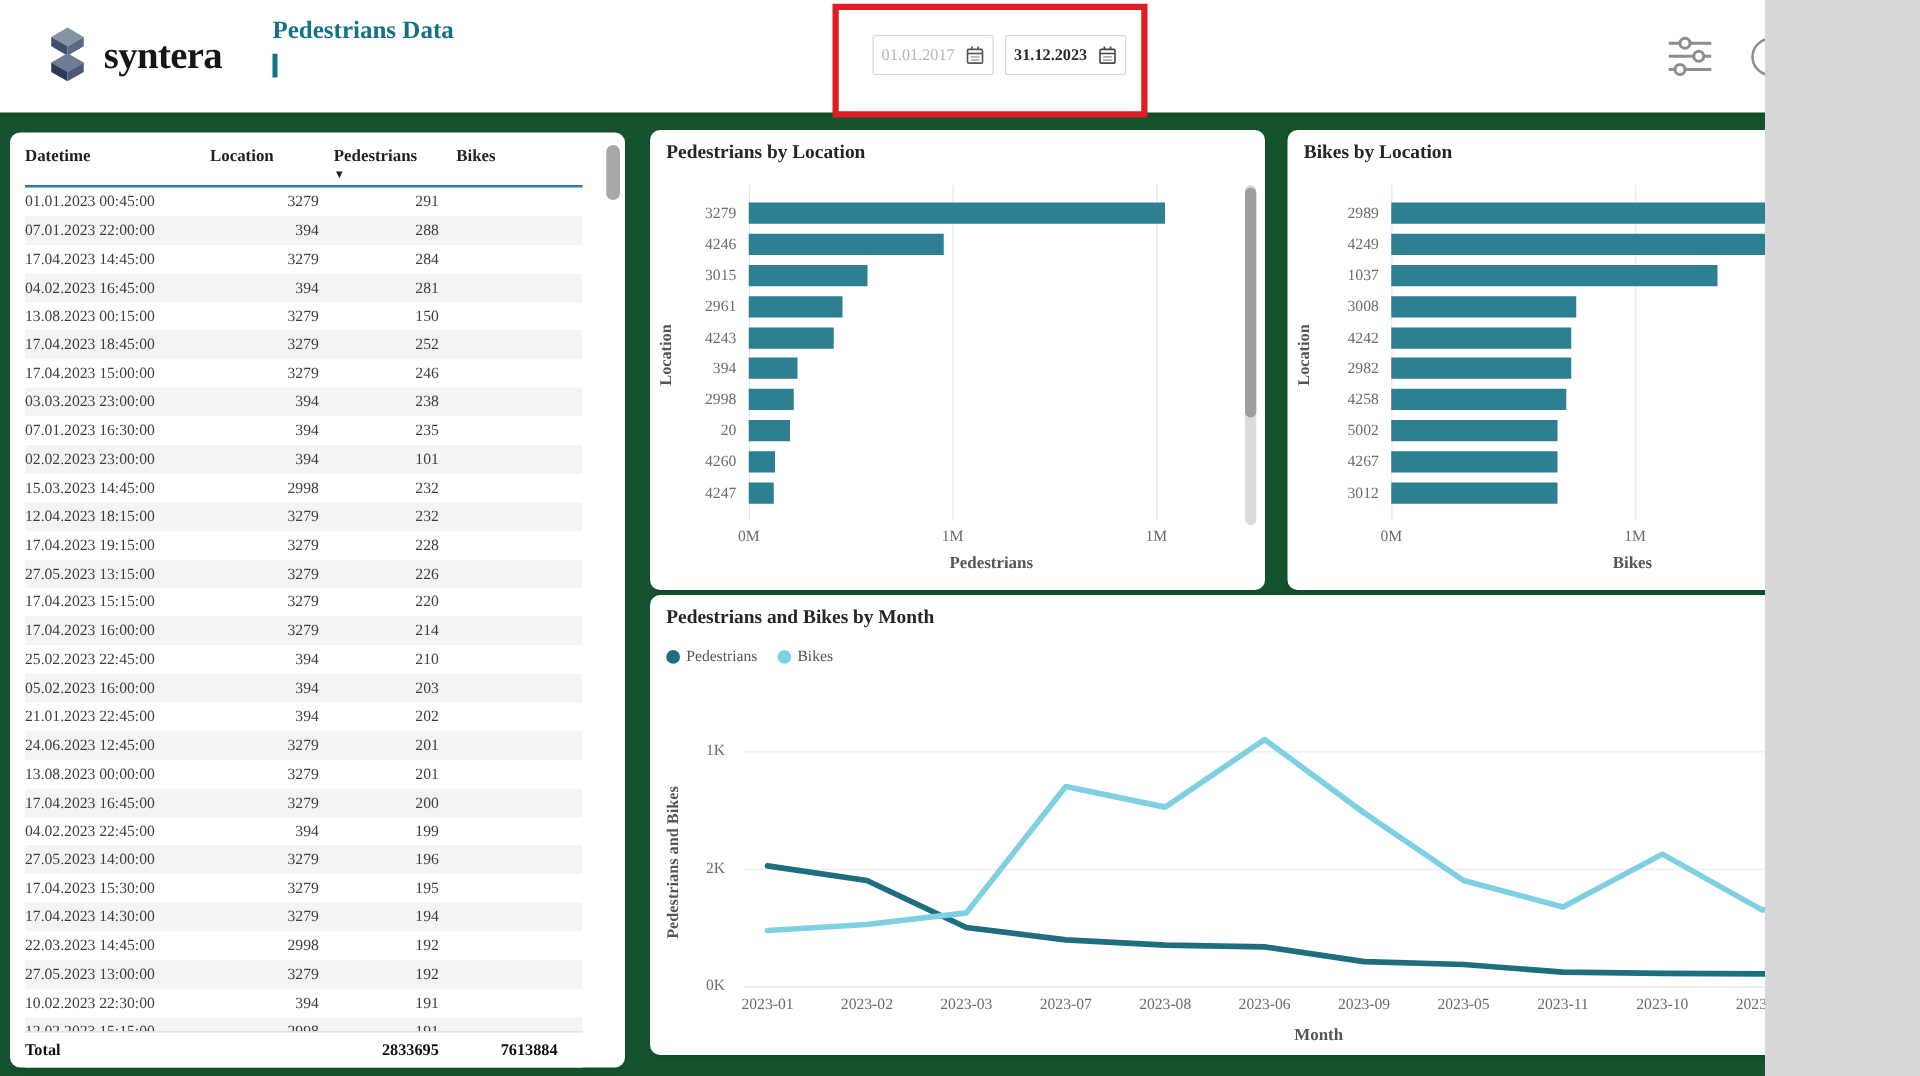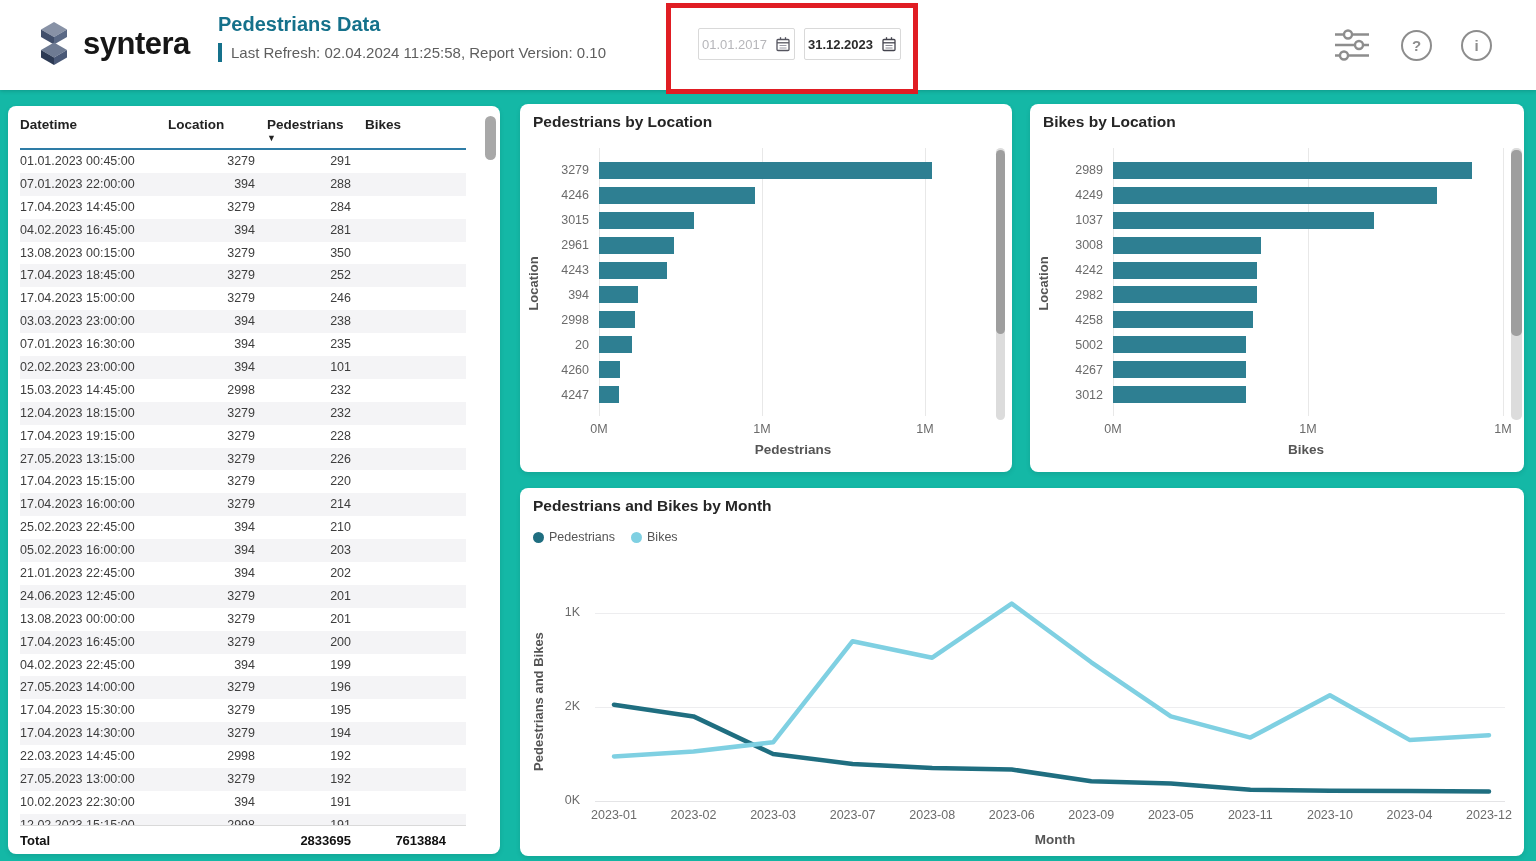--- a/index.html
+++ b/index.html
@@ -1,17 +1,17 @@
 <!DOCTYPE html>
 <html><head>
 <meta charset="utf-8">
 <style>
   html,body{margin:0;padding:0;background:#d8d8da;}
-  .page{position:relative;width:1536px;height:861px;background:#14b8a6;overflow:hidden;
-        font-family:Liberation Sans, sans-serif;-webkit-font-smoothing:antialiased;}
+  .page{position:relative;width:1412px;height:861px;background:#14532d;overflow:hidden;
+        font-family:Liberation Serif, serif;-webkit-font-smoothing:antialiased;}
 
   
   header{position:absolute;left:0;top:0;width:1536px;height:90px;background:#fff;
          box-shadow:0 1px 4px rgba(0,0,0,.18);z-index:2;}
   .logo{position:absolute;left:34px;top:21px;display:flex;align-items:center;gap:9px;}
   .logo-text{font-size:31px;font-weight:700;color:#161616;letter-spacing:-.5px;}
   .title-block{position:absolute;left:218px;top:13px;}
   .page-title{margin:0;font-size:20px;font-weight:700;color:#15718b;}
   .subtitle{display:flex;align-items:center;gap:9px;margin-top:7px;}
   .vbar{width:4px;height:19px;background:#15718b;}
@@ -65,21 +65,21 @@
   #bar0 .xtitle{left:110px;width:326px;top:338px;}
   #bar1 .xtitle{left:86px;width:380px;top:338px;}
   .sb-track{position:absolute;border-radius:5px;background:#dcdcdc;}
   .sb-thumb{position:absolute;border-radius:5px;background:#9e9e9e;}
   #bar0 .sb-track{left:476px;top:44px;width:9px;height:272px;}
   #bar0 .sb-thumb{left:476px;top:46px;width:9px;height:184px;}
   #bar1 .sb-track{left:481px;top:44px;width:11px;height:272px;}
   #bar1 .sb-thumb{left:481px;top:46px;width:11px;height:186px;}
 
   
-  #linechart{left:520px;top:488px;width:1004px;height:368px;}
+  #linechart{left:520px;top:476px;width:1004px;height:368px;}
   #linechart .ytitle{width:170px;left:-67px;top:206px;}
   #linechart .xtitle{left:60px;width:950px;top:344px;}
   .legend{position:absolute;left:13px;top:42px;display:flex;gap:16px;z-index:3;}
   .legend-item{display:flex;align-items:center;gap:5px;font-size:12.5px;color:#555;}
   .legend-dot{width:11px;height:11px;border-radius:50%;}
   .hline{position:absolute;left:75px;width:910px;height:1px;background:#ededef;}
   .ylab{position:absolute;left:28px;width:32px;text-align:right;font-size:12.5px;color:#6b6b6b;}
   .xlab{position:absolute;width:72px;text-align:center;font-size:12.5px;color:#6b6b6b;top:320px;}
   svg.lines{position:absolute;left:0;top:0;z-index:2;}
 </style>
@@ -98,21 +98,20 @@
         <polygon points="7,29 20,36.5 20,44 7,36.5" fill="#2c3a54"></polygon>
         <polygon points="33,29 33,36.5 20,44 20,36.5" fill="#4a5977"></polygon>
       </svg>
       <span class="logo-text">syntera</span>
     </div>
 
     <div class="title-block">
       <h1 class="page-title">Pedestrians Data</h1>
       <div class="subtitle">
         <span class="vbar"></span>
-        <span class="subtitle-text">Last Refresh: 02.04.2024 11:25:58, Report Version: 0.10</span>
       </div>
     </div>
 
     <div class="date-filters">
       <div class="date-box muted">
         <span>01.01.2017</span>
         <svg width="16" height="16" viewBox="0 0 16 16">
           <rect x="2" y="3.5" width="12" height="11" rx="1" fill="none" stroke="#55555f" stroke-width="1.3"></rect>
           <line x1="2" y1="6.8" x2="14" y2="6.8" stroke="#55555f" stroke-width="1.3"></line>
           <line x1="5.5" y1="1.2" x2="5.5" y2="3.5" stroke="#55555f" stroke-width="1.3"></line>
@@ -181,21 +180,21 @@
         </div>
         <div class="trow">
           <span class="c0">04.02.2023 16:45:00</span>
           <span class="c1">394</span>
           <span class="c2">281</span>
           <span class="c3"></span>
         </div>
         <div class="trow">
           <span class="c0">13.08.2023 00:15:00</span>
           <span class="c1">3279</span>
-          <span class="c2">350</span>
+          <span class="c2">150</span>
           <span class="c3"></span>
         </div>
         <div class="trow">
           <span class="c0">17.04.2023 18:45:00</span>
           <span class="c1">3279</span>
           <span class="c2">252</span>
           <span class="c3"></span>
         </div>
         <div class="trow">
           <span class="c0">17.04.2023 15:00:00</span>

